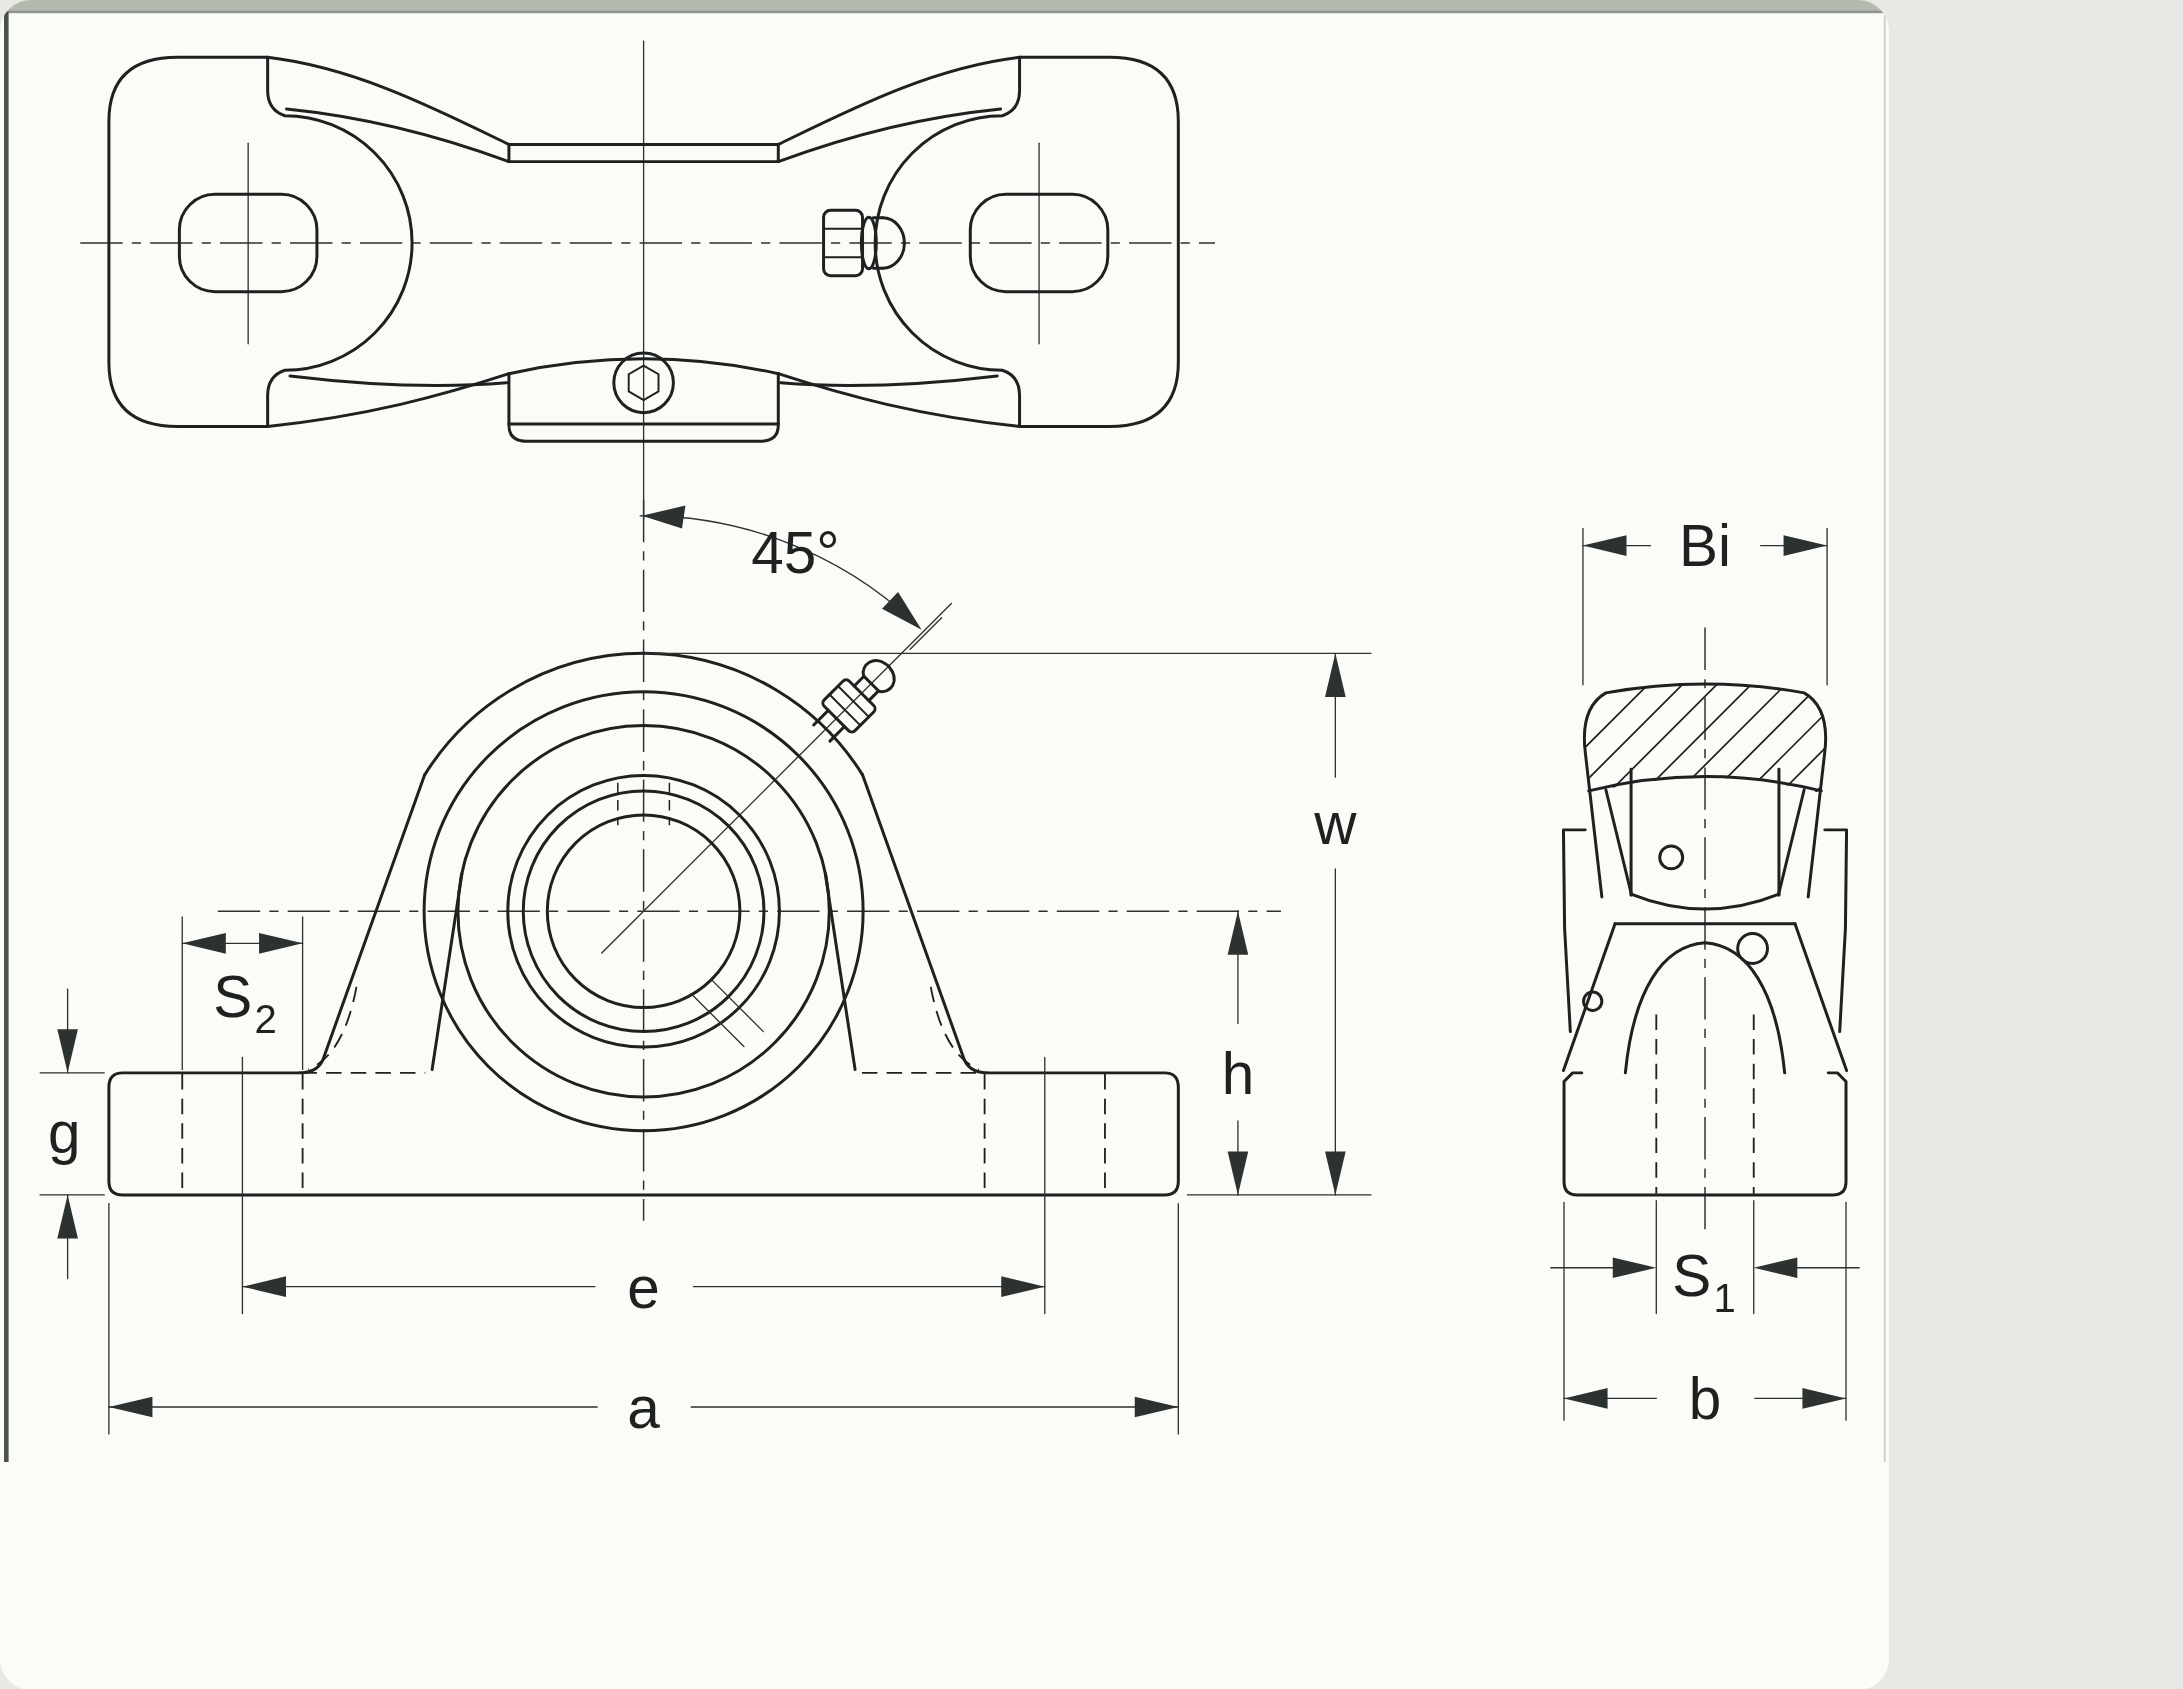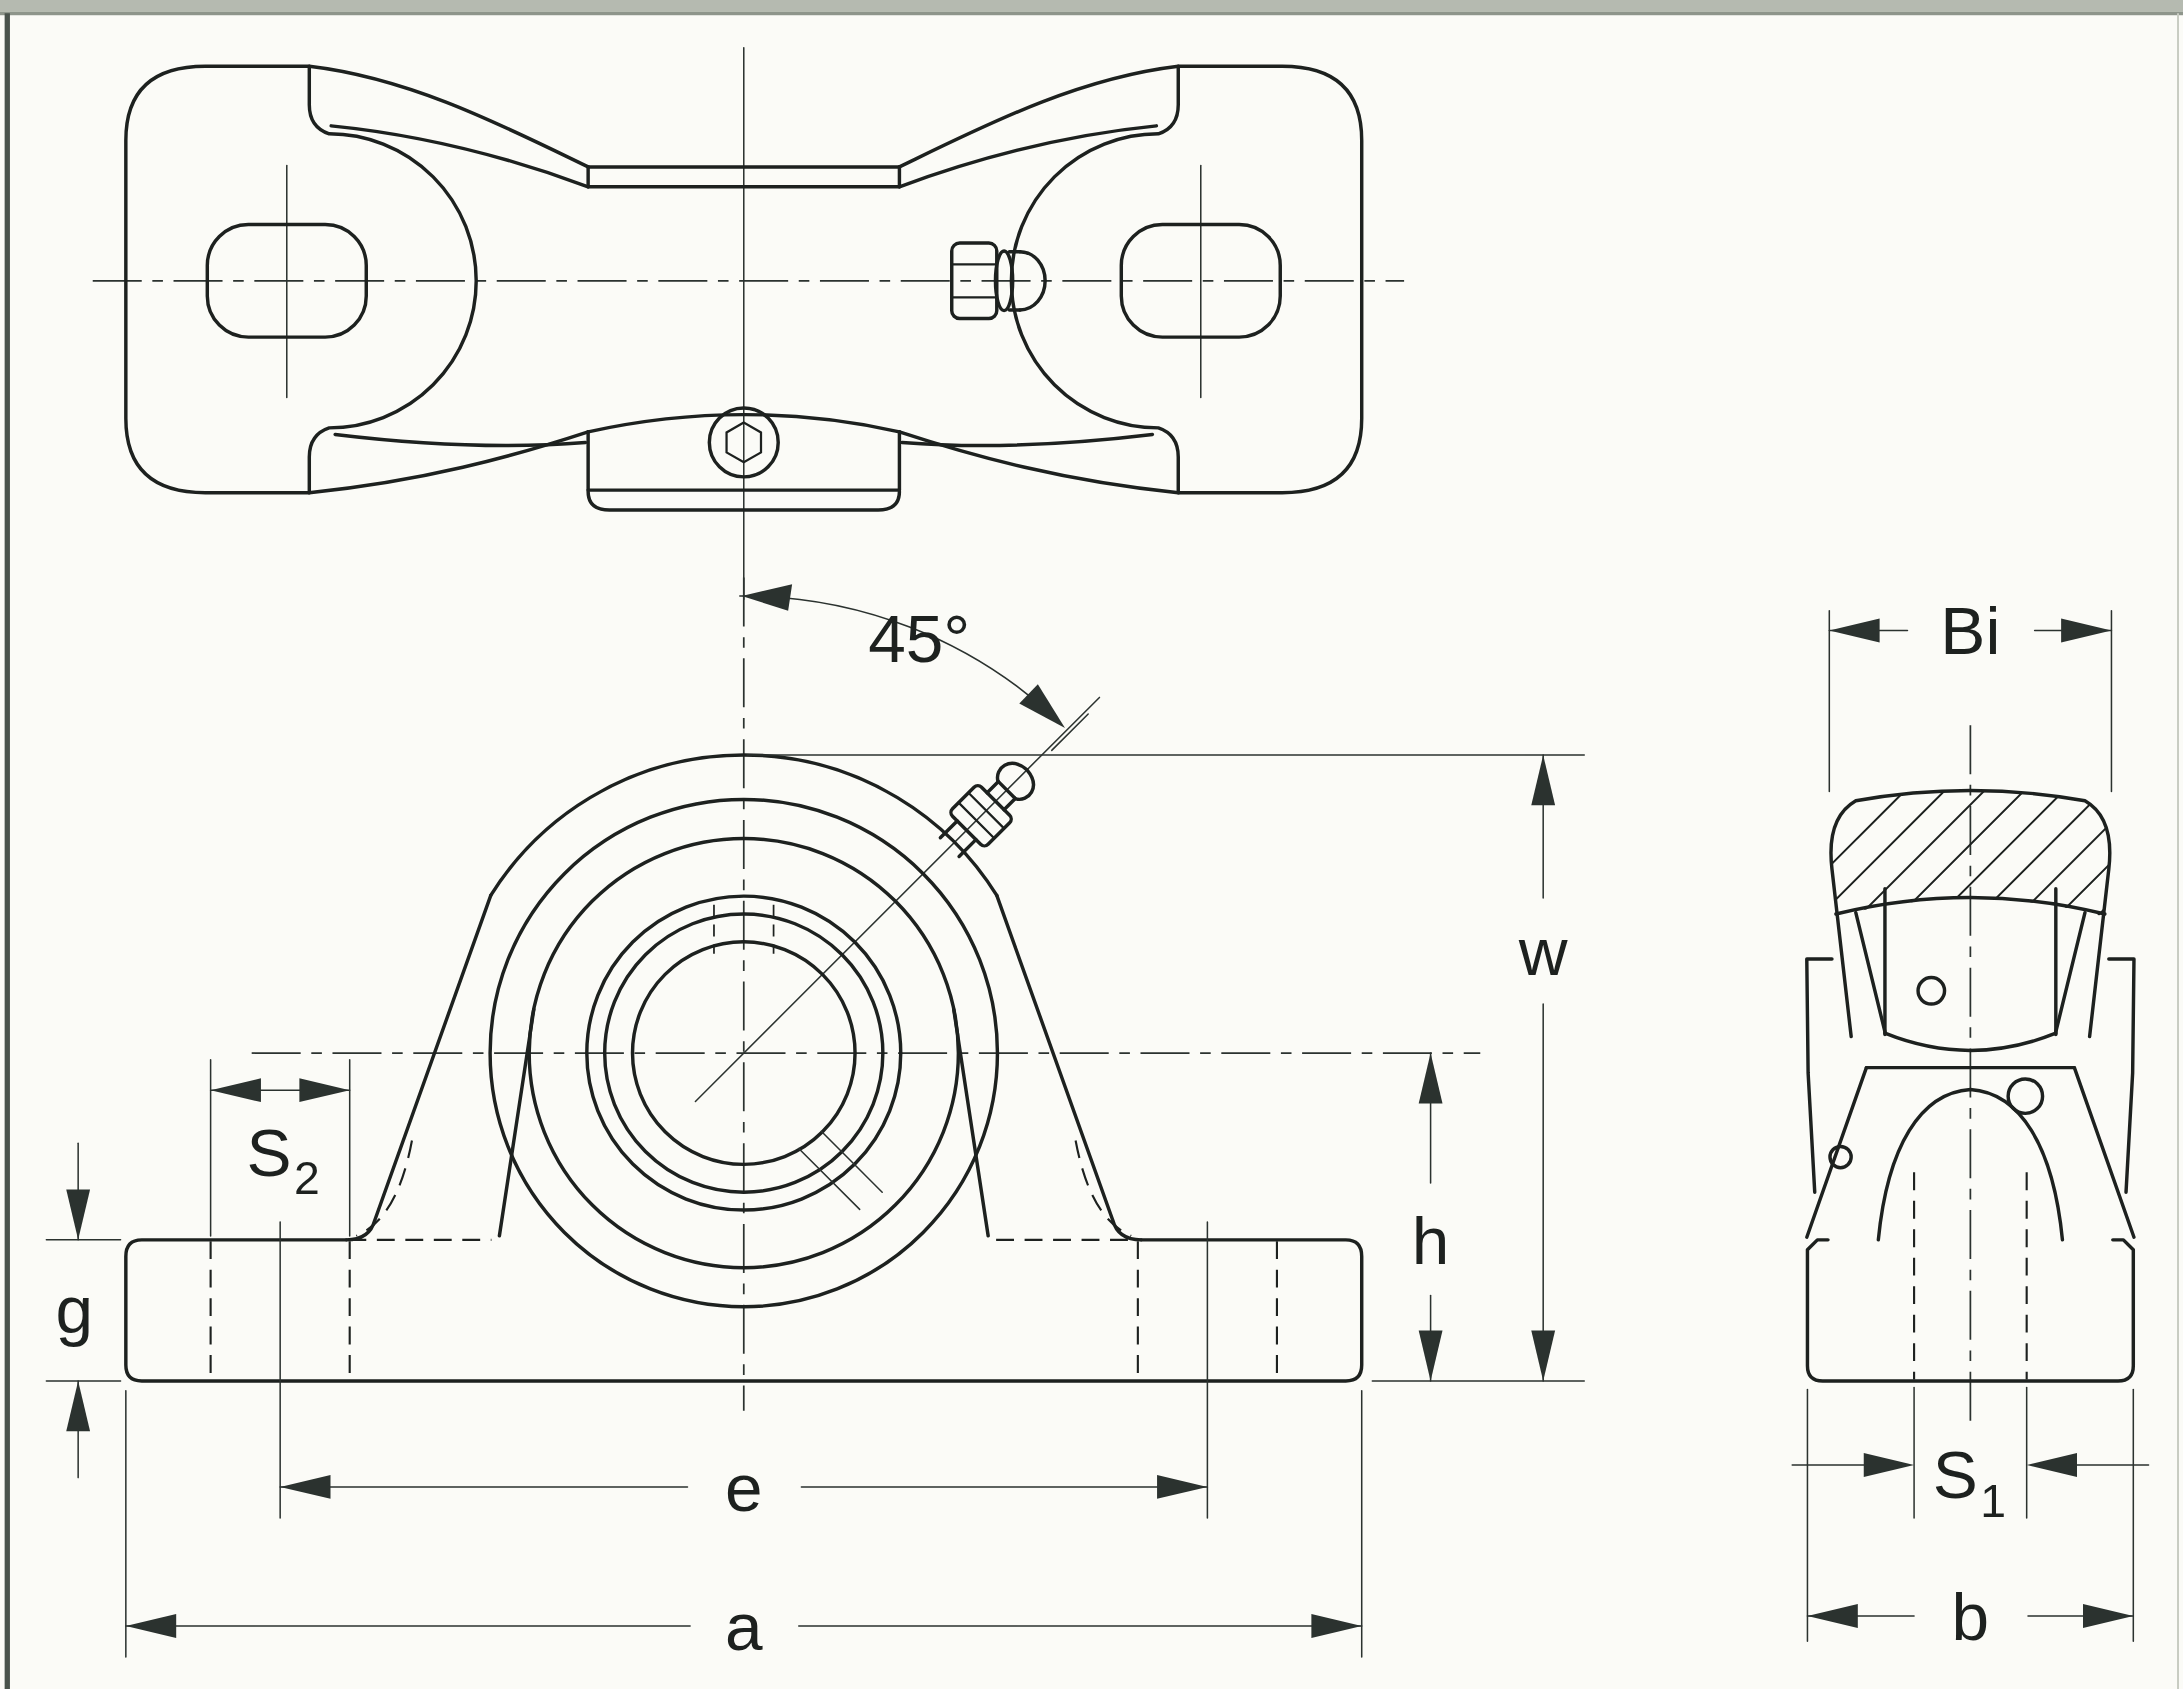--- a/index.html
+++ b/index.html
@@ -1,21 +1,21 @@
 <!DOCTYPE html>
 <html style="--paper: #fbfbf7; --ink: #1d211f; --dim: #2b322f; --scan-top: #b5bab0; --scan-edge: #49524b;font-size:10.6px"><head>
 <meta charset="utf-8">
 <style>
   :root{
     --paper:#fbfbf7; --ink:#1d211f; --dim:#2b322f;
     --scan-top:#b5bab0; --scan-edge:#49524b;
   }
   html,body{margin:0;padding:0;background:#e8e8e4;}
-  .stage{position:relative;width:2183px;height:1690px;background:var(--paper);overflow:hidden;
-         font-family:"Liberation Sans", sans-serif;}
+  .stage{position:relative;width:1889px;height:1690px;background:var(--paper);overflow:hidden;
+         font-family:"Liberation Sans", sans-serif;border-radius:31px;}
   svg{position:absolute;inset:0;display:block;}
   .thick{fill:none;stroke:var(--ink);stroke-width:5.2;stroke-linecap:round;stroke-linejoin:round;}
   .med{fill:none;stroke:var(--ink);stroke-width:3.4;stroke-linecap:round;}
   .thin{fill:none;stroke:var(--dim);stroke-width:2.3;stroke-linecap:round;}
   .cl{fill:none;stroke:var(--dim);stroke-width:2.6;stroke-dasharray:74 16 16 16;}
   .hid{fill:none;stroke:var(--ink);stroke-width:3.2;stroke-dasharray:27 16;}
   .hid2{fill:none;stroke:var(--ink);stroke-width:2.6;stroke-dasharray:18 12;}
   .arr{fill:var(--dim);stroke:none;}
   .lbl{fill:var(--ink);font-family:"Liberation Sans", sans-serif;font-size:102px;}
   .sub{font-size:70px;}

